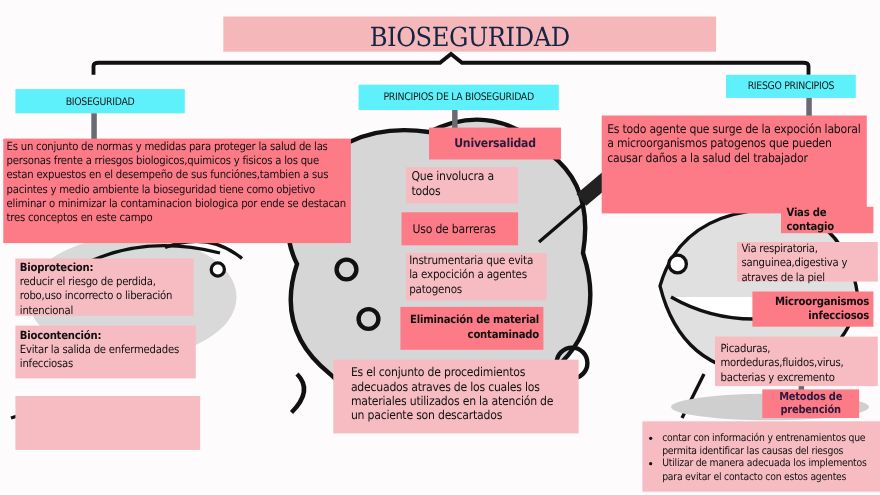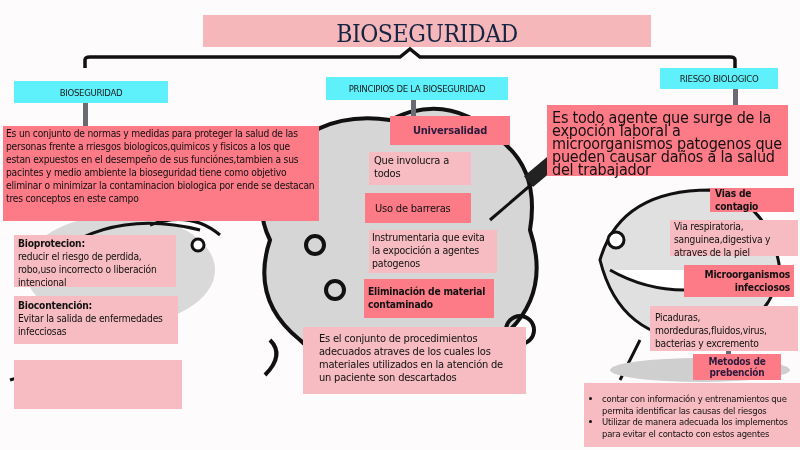--- a/index.html
+++ b/index.html
@@ -93,26 +93,26 @@
 <div class="abs pink-soft txt" style="left:14px;top:360px;width:168px;height:49px;padding:5px 3px;font-size:11.5px;line-height:15px;">
 </div>
 
 <div class="abs cyan" style="left:326px;top:77px;width:182px;height:23px;">PRINCIPIOS DE LA BIOSEGURIDAD</div>
 <div class="abs stem" style="left:411px;top:100px;height:17px;"></div>
 
 <div class="abs pink-strong txt heading" style="left:390px;top:116px;width:120px;height:29px;display:flex;align-items:center;justify-content:center;font-size:11px;">Universalidad</div>
 <div class="abs pink-soft txt" style="left:369px;top:152px;width:102px;height:33px;padding:2px 5px;font-size:11px;">Que involucra a todos</div>
 <div class="abs pink-strong txt" style="left:365px;top:193px;width:106px;height:30px;display:flex;align-items:center;padding-left:10px;font-size:11px;">Uso de barreras</div>
 <div class="abs pink-soft txt" style="left:369px;top:230px;width:128px;height:43px;padding:1px 3px;font-size:10.5px;">Instrumentaria que evita la expocición a agentes patogenos</div>
-<div class="abs pink-strong txt bold" style="left:364px;top:279px;width:130px;height:39px;padding:6px 4px;font-size:10.2px;">Eliminación de material contaminado</div>
+<div class="abs pink-strong txt bold" style="left:364px;top:279px;width:130px;height:39px;padding:6px 4px;font-size:10.2px;text-align:right;">Eliminación de material contaminado</div>
 <div class="abs pink-soft txt" style="left:303px;top:327px;width:223px;height:67px;padding:5px 16px;font-size:11px;">Es el conjunto de procedimientos adecuados atraves de los cuales los materiales utilizados en la atención de un paciente son descartados</div>
 
-<div class="abs cyan" style="left:660px;top:68px;width:118px;height:21px;">RIESGO BIOLOGICO</div>
+<div class="abs cyan" style="left:660px;top:68px;width:118px;height:21px;">RIESGO PRINCIPIOS</div>
 <div class="abs stem" style="left:733px;top:89px;height:17px;"></div>
-<div class="abs pink-strong txt" style="left:547px;top:105px;width:241px;height:71px;padding:6px 5px;font-size:16px;">Es todo agente que surge de la expoción laboral a microorganismos patogenos que pueden causar daños a la salud del trabajador</div>
+<div class="abs pink-strong txt" style="left:547px;top:105px;width:241px;height:89px;padding:6px 5px;font-size:11px;">Es todo agente que surge de la expoción laboral a microorganismos patogenos que pueden causar daños a la salud del trabajador</div>
 
 <div class="abs pink-strong txt heading" style="left:710px;top:188px;width:84px;height:24px;display:flex;align-items:center;color:#111;">Vias de contagio</div>
 <div class="abs pink-soft txt" style="left:670px;top:220px;width:128px;height:36px;padding:0 4px;">Via respiratoria, sanguinea,digestiva y atraves de la piel</div>
 <div class="abs pink-strong txt heading" style="left:684px;top:265px;width:110px;height:32px;padding:3px 4px;color:#111;text-align:right;">Microorganismos infecciosos</div>
 <div class="abs pink-soft txt" style="left:650px;top:306px;width:148px;height:45px;padding:5px 5px;">Picaduras, mordeduras,fluidos,virus, bacterias  y excremento</div>
 <div class="abs stem" style="left:726px;top:351px;height:4px;"></div>
 <div class="abs pink-strong txt heading" style="left:693px;top:354px;width:88px;height:26px;padding:2px 4px;text-align:center;font-size:10px;line-height:11px;">Metodos de prebención</div>
 <div class="abs pink-soft txt" style="left:584px;top:383px;width:216px;height:64px;padding:10px 4px 4px 4px;font-size:9.4px;line-height:11.5px;">
   <ul>
     <li>contar con  información y entrenamientos que permita identificar las causas del riesgos</li>

